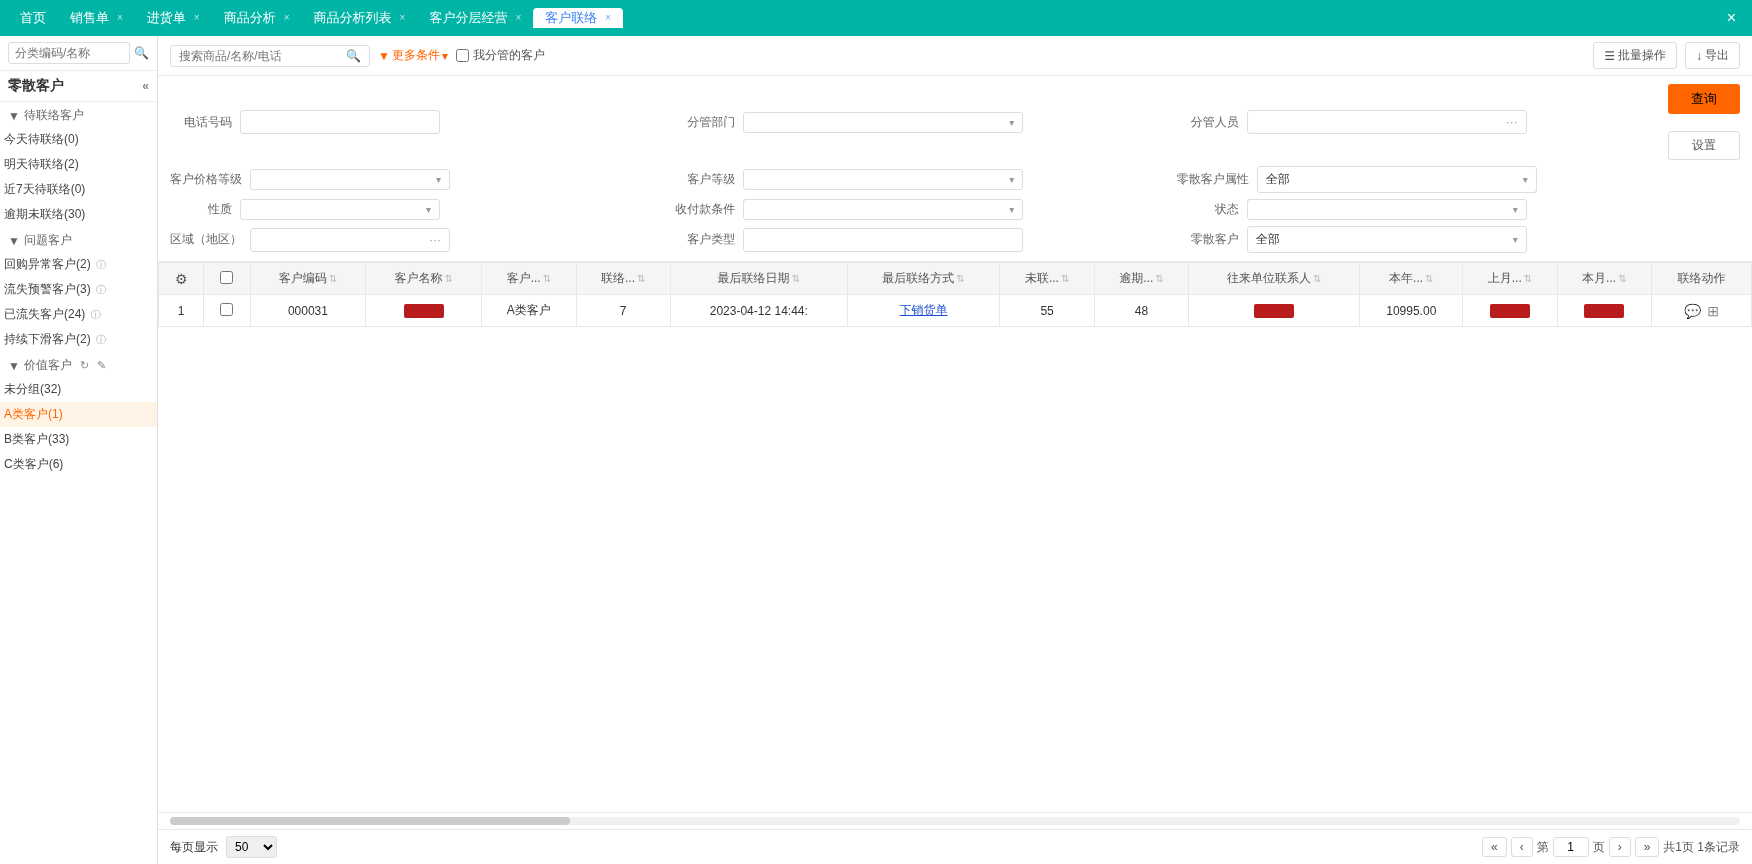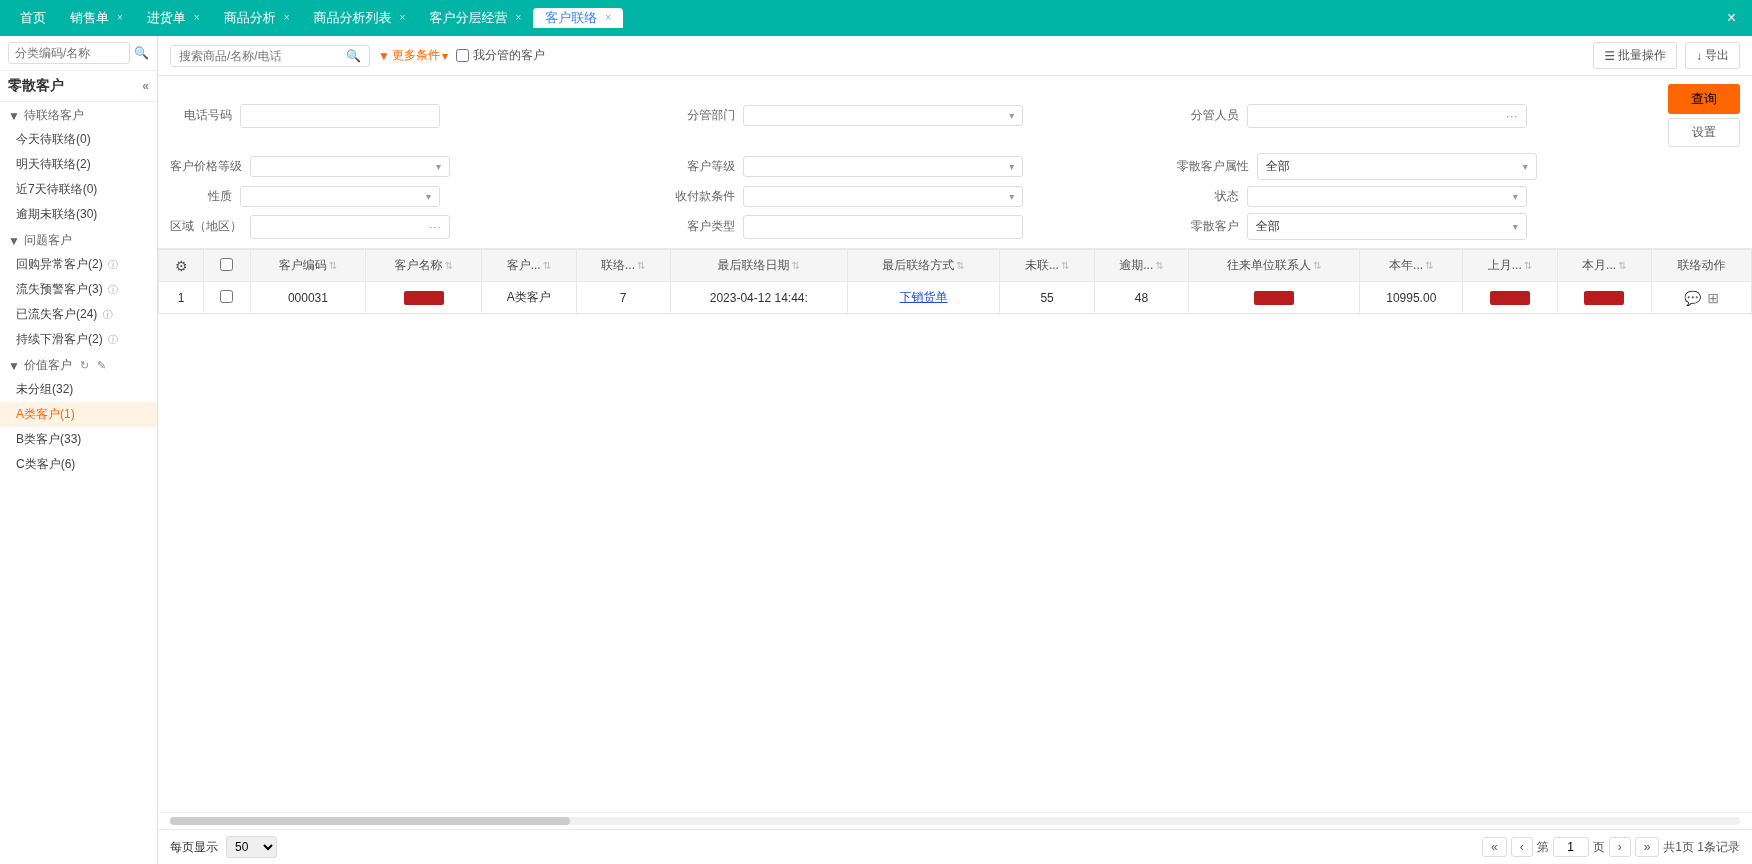--- a/index.html
+++ b/index.html
@@ -17,21 +17,21 @@
     .main-layout { display: flex; height: calc(864px - 36px); }
 
     
     .sidebar { width: 158px; background: #fff; border-right: 1px solid #e0e0e0; display: flex; flex-direction: column; overflow-y: auto; flex-shrink: 0; }
     .sidebar-search { padding: 6px 8px; border-bottom: 1px solid #eee; display: flex; align-items: center; }
     .sidebar-search input { border: 1px solid #ddd; border-radius: 3px; padding: 3px 6px; font-size: 12px; width: 100%; outline: none; }
     .sidebar-search .search-icon { margin-left: 4px; color: #00b4a6; cursor: pointer; }
     .sidebar-group-label { display: flex; align-items: center; gap: 4px; padding: 5px 8px 3px 8px; color: #666; font-size: 12px; cursor: pointer; }
     .sidebar-item { padding: 4px 8px 4px 20px; color: #444; cursor: pointer; font-size: 12px; white-space: nowrap; overflow: hidden; text-overflow: ellipsis; }
     .sidebar-item.active { background: #fff3e6; color: #f60; }
-    .sidebar-item.sub { padding-left: 16px; }
+    .sidebar-item.sub { padding-left: 4px; }
     .sidebar-item .info-icon { color: #aaa; font-size: 10px; margin-left: 2px; }
 
     
     .content-area { flex: 1; display: flex; flex-direction: column; overflow: hidden; }
 
     
     .filter-bar { background: #fff; border-bottom: 1px solid #e8e8e8; padding: 6px 12px; display: flex; align-items: center; gap: 8px; flex-shrink: 0; }
     .filter-search { display: flex; align-items: center; border: 1px solid #ddd; border-radius: 3px; padding: 3px 8px; width: 200px; }
     .filter-search input { border: none; outline: none; font-size: 12px; width: 100%; }
     .filter-search .icon { color: #00b4a6; cursor: pointer; }
@@ -46,21 +46,21 @@
     .adv-filter { background: #fff; border-bottom: 1px solid #e8e8e8; padding: 8px 12px; flex-shrink: 0; }
     .adv-filter-row { display: flex; align-items: center; margin-bottom: 6px; gap: 0; }
     .adv-filter-row:last-child { margin-bottom: 0; }
     .filter-field { display: flex; align-items: center; flex: 1; }
     .filter-label { color: #666; font-size: 12px; min-width: 70px; text-align: right; padding-right: 8px; white-space: nowrap; }
     .filter-input { flex: 1; border: 1px solid #ddd; border-radius: 3px; padding: 4px 8px; font-size: 12px; outline: none; display: flex; align-items: center; justify-content: space-between; cursor: pointer; background: #fff; }
     .filter-input .arrow { color: #999; font-size: 10px; }
     .filter-input .dots { color: #999; font-size: 12px; }
     .filter-divider { width: 20px; flex-shrink: 0; }
     .btn-query { background: #f60; color: #000000; border: none; padding: 6px 20px; border-radius: 3px; cursor: pointer; font-size: 13px; font-weight: normal; }
-    .btn-settings { background: #fff; color: #555; border: 1px solid #ddd; padding: 5px 16px; border-radius: 3px; cursor: pointer; font-size: 12px; margin-top: 4px; display: block; width: 100%; }
+    .btn-settings { background: #fff; color: #555; border: 1px solid #ddd; padding: 5px 16px; border-radius: 3px; cursor: pointer; font-size: 12px; margin-top: 17px; display: block; width: 100%; }
     .query-btns { display: flex; flex-direction: column; align-items: stretch; padding-left: 8px; min-width: 80px; }
 
     
     .table-container { flex: 1; overflow: auto; background: #fff; margin: 0; }
     table { width: 100%; border-collapse: collapse; font-size: 12px; }
     thead tr { background: #f5f5f5; }
     th { padding: 7px 8px; border: 1px solid #e8e8e8; font-weight: normal; color: #555; white-space: nowrap; text-align: center; }
     th.sortable { cursor: pointer; }
     th .col-sort { color: #bbb; font-size: 10px; margin-left: 2px; }
     td { padding: 7px 8px; border: 1px solid #e8e8e8; color: #333; white-space: nowrap; text-align: center; }

